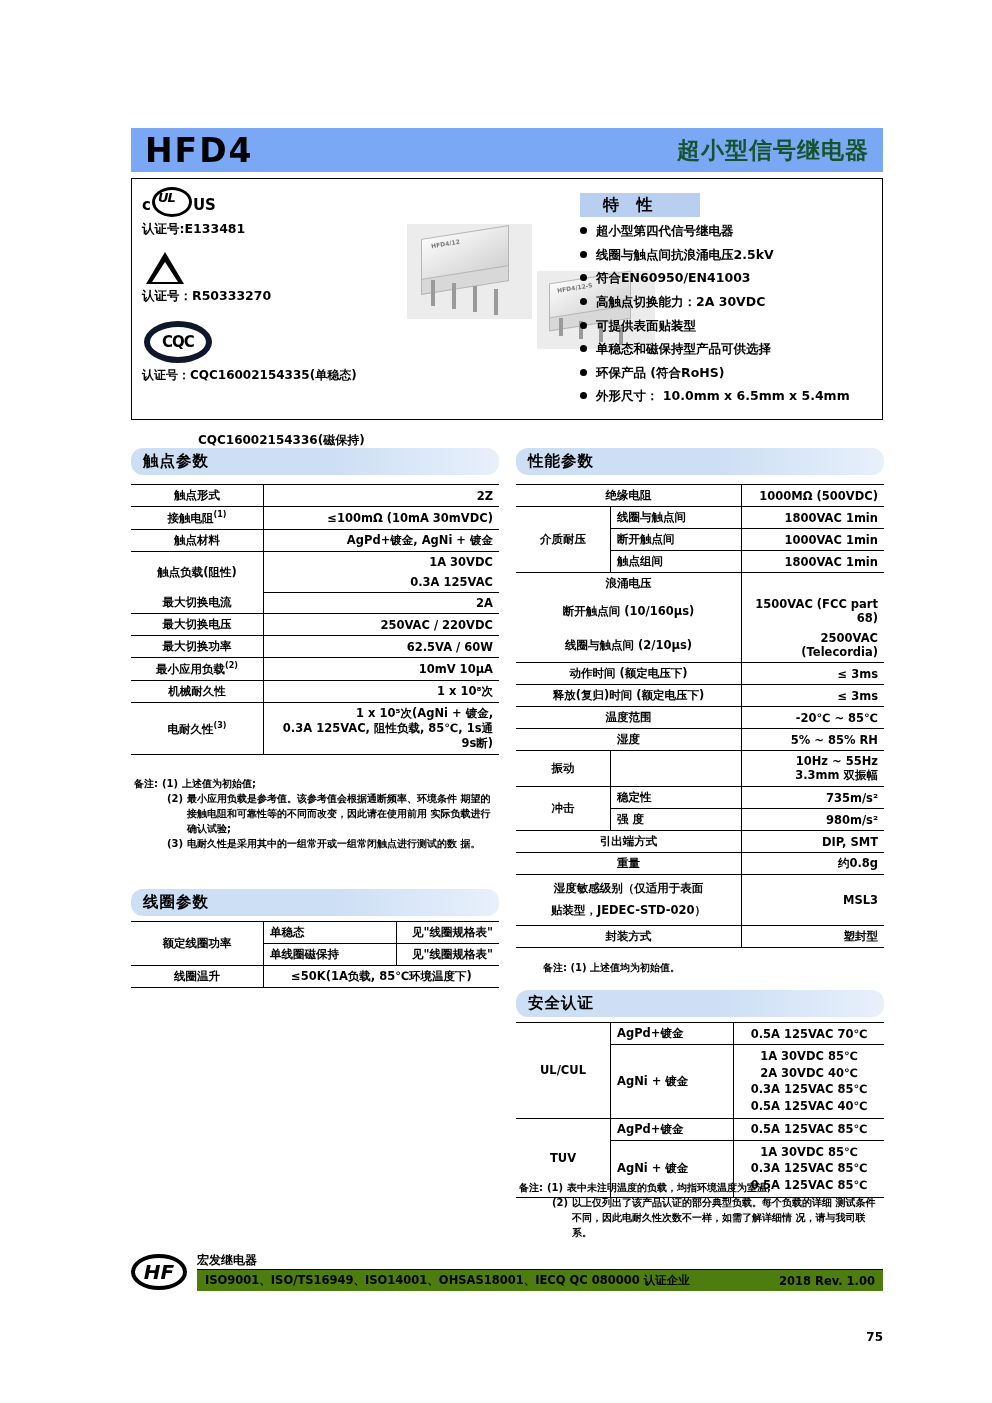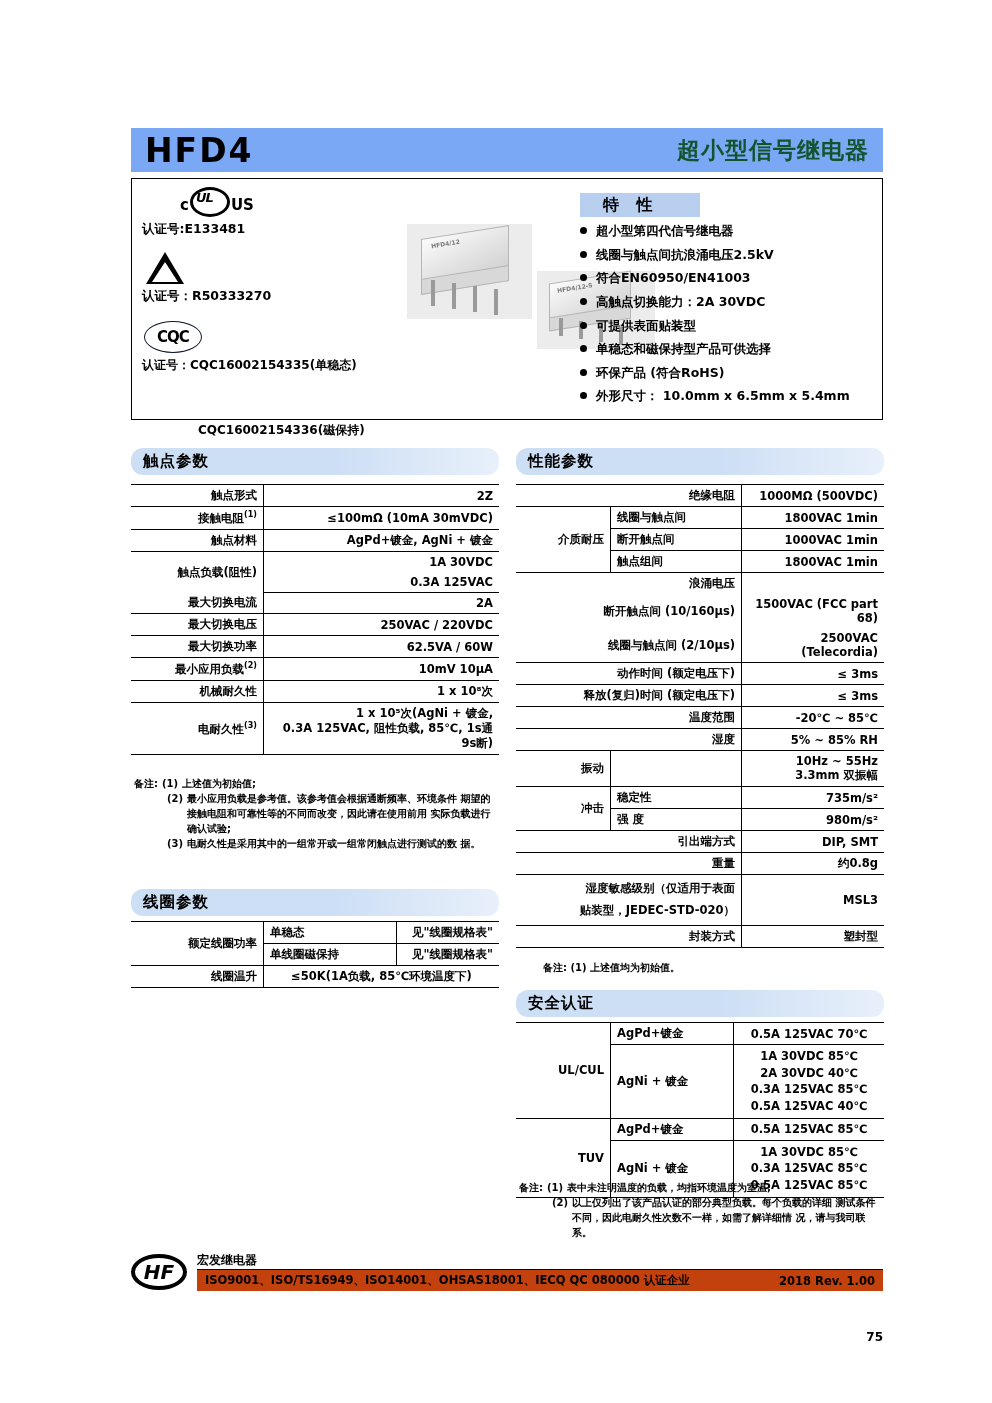--- a/index.html
+++ b/index.html
@@ -64,21 +64,20 @@
     left: 10px;
     top: 8px;
     width: 300px;
   }
   .ul-mark {
     font-size: 25px;
     font-weight: bold;
     line-height: 1;
     margin-bottom: 2px;
     white-space: nowrap;
-    margin-left: 38px;
   }
   .ul-mark .ul-c { font-size: 15px; vertical-align: 4px; }
   .ul-mark .ul-circle {
     display: inline-block;
     width: 34px; height: 24px;
     border: 3px solid #000;
     border-radius: 50%;
     position: relative;
     vertical-align: -3px;
     margin: 0 1px;
@@ -110,21 +109,21 @@
     content: "";
     position: absolute;
     left: -13px; top: 10px;
     width: 0; height: 0;
     border-left: 13px solid transparent;
     border-right: 13px solid transparent;
     border-bottom: 20px solid #fff;
   }
   .cqc-mark {
     width: 56px; height: 30px;
-    border: 1px solid #0f172a;
+    border: 6px solid #0f172a;
     border-radius: 50%;
     display: flex;
     align-items: center;
     justify-content: center;
     font-size: 15px;
     font-weight: bold;
     letter-spacing: -1px;
     margin: 16px 0 4px 2px;
   }
   .cqc-lines { font-size: 12px; font-weight: bold; line-height: 1.45; }
@@ -214,21 +213,21 @@
     position: absolute;
     border-collapse: collapse;
     font-size: 11.5px;
     font-weight: bold;
   }
   table.spec td {
     border-bottom: 1px solid #000;
     padding: 3px 6px;
     vertical-align: middle;
   }
-  table.spec td.lbl { text-align: right; }
+  table.spec td.lbl { text-align: center; }
   table.spec td.val { text-align: right; border-left: 1px solid #000; }
   table.spec td.sub { text-align: left; border-left: 1px solid #000; }
   table.spec tr.top td { border-top: 1.6px solid #000; }
   table.spec td.nb { border-bottom: none; }
   .sup { font-size: 8px; vertical-align: super; }
 
   
   .notes {
     position: absolute;
     font-size: 10px;
@@ -267,21 +266,21 @@
     position: absolute;
     left: 66px; top: 0px;
     font-size: 12px;
     font-weight: bold;
   }
   .iso-bar {
     position: absolute;
     left: 66px; top: 17px;
     width: 686px;
     height: 22px;
-    background: #c2410c;
+    background: #4d7c0f;
     border-top: 1px solid #000;
     display: flex;
     align-items: center;
     justify-content: space-between;
     padding: 8px 8px;
     box-sizing: border-box;
     font-size: 11.5px;
     font-weight: bold;
   }
   .page-num {

